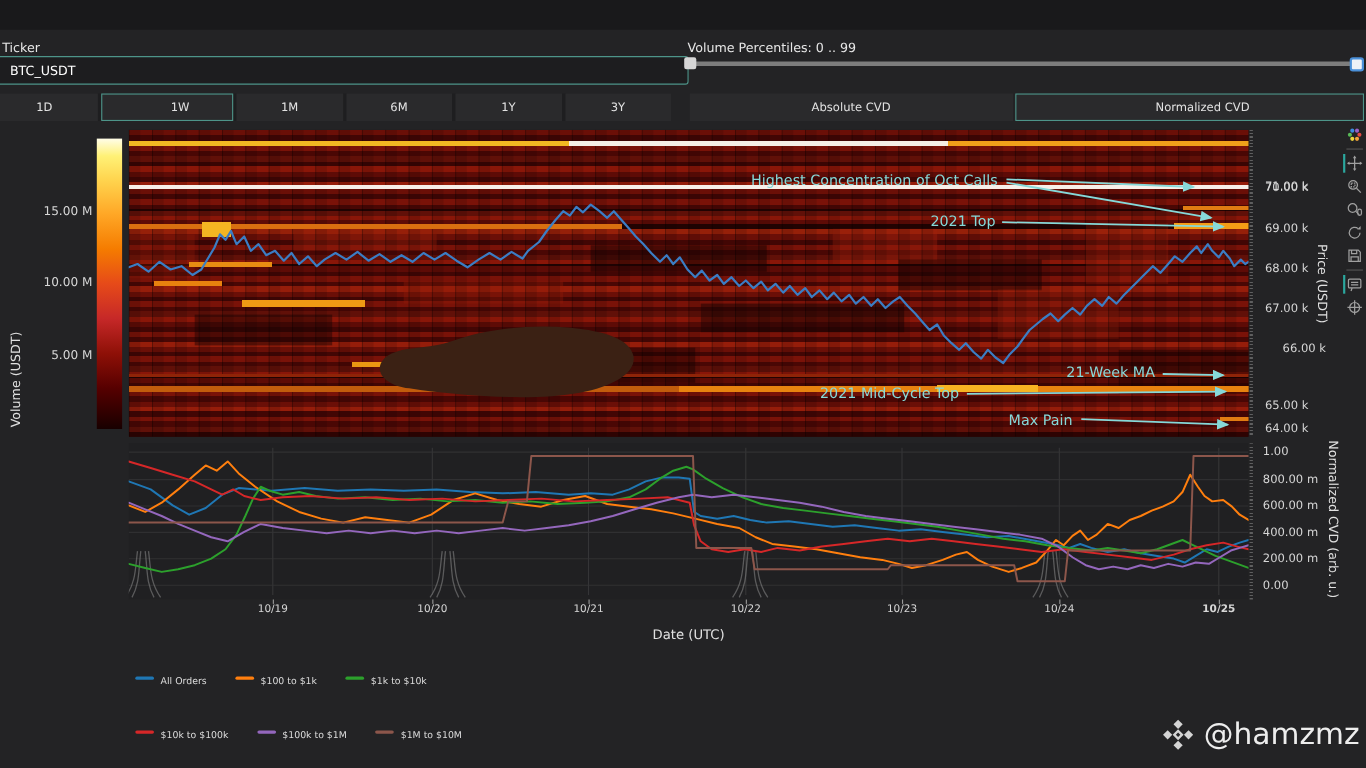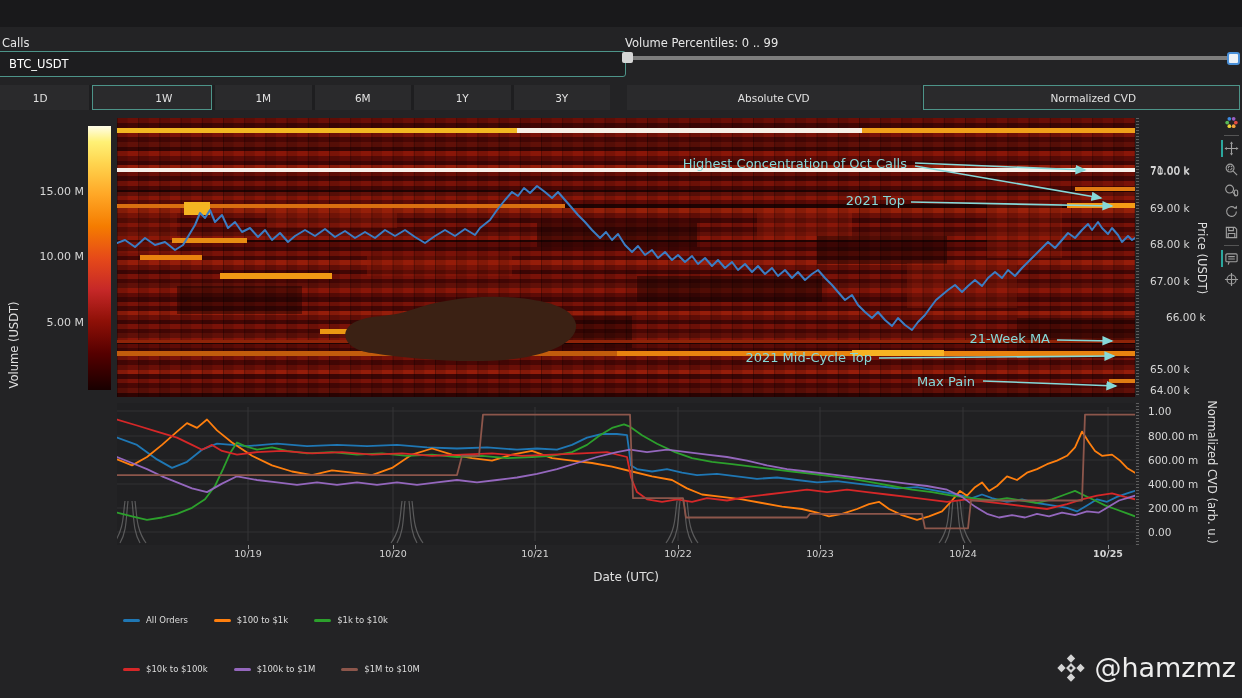--- a/index.html
+++ b/index.html
@@ -43,32 +43,32 @@
   .toolbar{position:absolute;left:1221px;top:112px;width:21px;display:flex;flex-direction:column;align-items:center;}
   .tb-item{position:relative;width:21px;height:21px;display:flex;align-items:center;justify-content:center;cursor:pointer;}
   .tb-item.active::before{content:"";position:absolute;left:0;top:2px;width:2px;height:17px;background:#2ba79e;}
   .tb-div{width:15px;height:1px;background:#555;margin:2px 0;}
   #date-ticks .dlab{position:absolute;width:40px;text-align:center;color:#d6d6d6;font-size:9.5px;top:548px;}
   #date-ticks .dmark{position:absolute;width:1px;height:4px;background:#9a9a9a;top:545px;}
   .xlabel{position:absolute;left:560px;top:570px;width:132px;text-align:center;color:#e0e0e0;font-size:12px;}
   .legend-row{position:absolute;left:123px;display:flex;gap:26px;align-items:center;}
   .row0{top:615px;}
   .row1{top:664px;}
-  .leg-item{display:flex;align-items:center;gap:6px;color:#dcdcdc;font-size:8.5px;white-space:nowrap;}
+  .leg-item{display:flex;align-items:flex-start;gap:6px;color:#dcdcdc;font-size:8.5px;white-space:nowrap;}
   .leg-dash{width:17px;height:3px;border-radius:1.5px;}
   .watermark{position:absolute;right:6px;top:652px;display:flex;align-items:center;gap:8px;
     color:#ededed;font-size:27px;}
 </style>
 </head>
 <body>
 
 <div class="page">
   <div class="topstrip"></div>
 
-  <div class="lab ticker-label">Calls</div>
+  <div class="lab ticker-label">Ticker</div>
   <input class="ticker-input" value="BTC_USDT" style="">
   <div class="tf-row" id="tf-row">
       <div class="btn">1D</div>
       <div class="btn sel">1W</div>
       <div class="btn">1M</div>
       <div class="btn">6M</div>
       <div class="btn">1Y</div>
       <div class="btn">3Y</div>
     </div>
 

